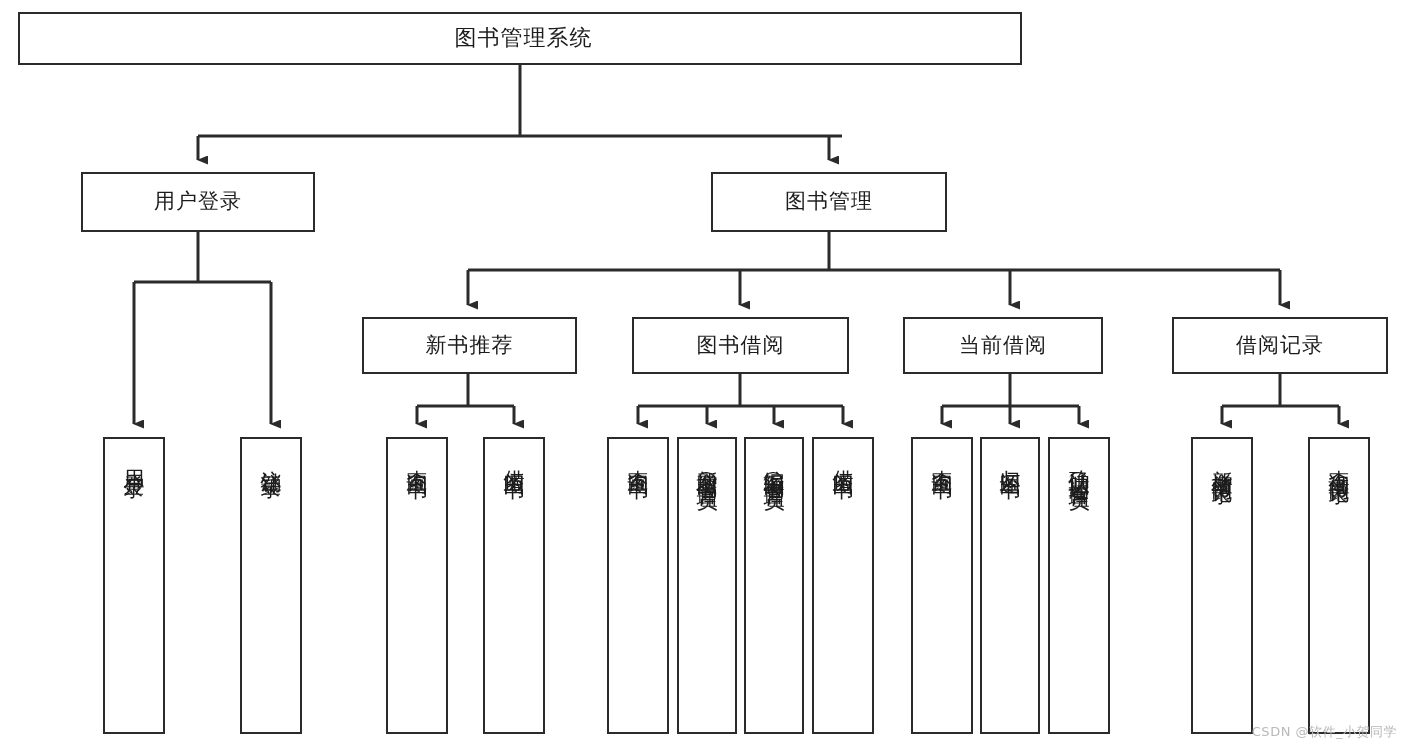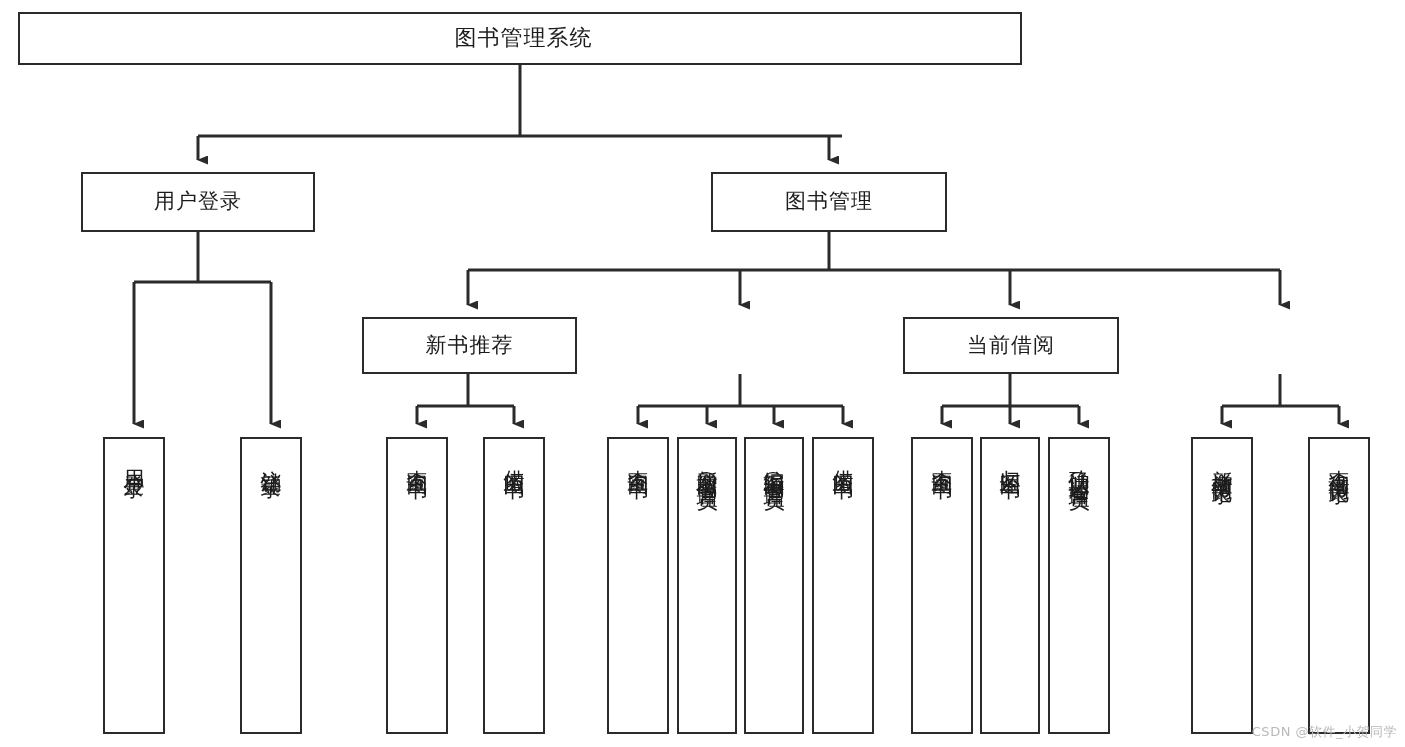--- a/index.html
+++ b/index.html
@@ -139,22 +139,28 @@
   <div class="node horiz" style="left:81px; top:172px; width:234px; height:60px;">
     <span class="node-label">用户登录</span>
   </div>
   <div class="node horiz" style="left:711px; top:172px; width:236px; height:60px;">
     <span class="node-label">图书管理</span>
   </div>
 
   <div class="node horiz" style="left:362px; top:317px; width:215px; height:57px;">
     <span class="node-label">新书推荐</span>
   </div>
-  <div class="node horiz" style="left:903px; top:317px; width:216px; height:57px;">
+  <div class="node horiz" style="left:632px; top:317px; width:217px; height:57px;">
+    <span class="node-label">图书借阅</span>
+  </div>
+  <div class="node horiz" style="left:903px; top:317px; width:200px; height:57px;">
     <span class="node-label">当前借阅</span>
+  </div>
+  <div class="node horiz" style="left:1172px; top:317px; width:216px; height:57px;">
+    <span class="node-label">借阅记录</span>
   </div>
 
   <div class="node vert" style="left:103px; top:437px; width:62px; height:297px;">
     <span class="node-label">用户登录</span>
   </div>
   <div class="node vert" style="left:240px; top:437px; width:62px; height:297px;">
     <span class="node-label">注销登录</span>
   </div>
 
   <div class="node vert" style="left:386px; top:437px; width:62px; height:297px;">

